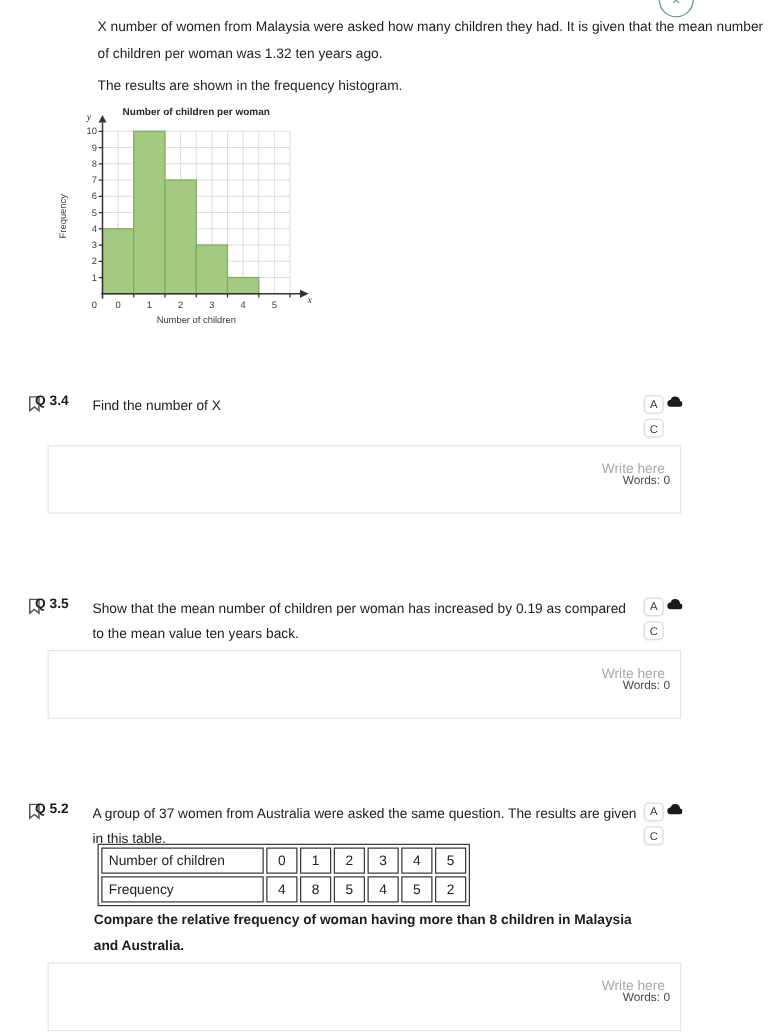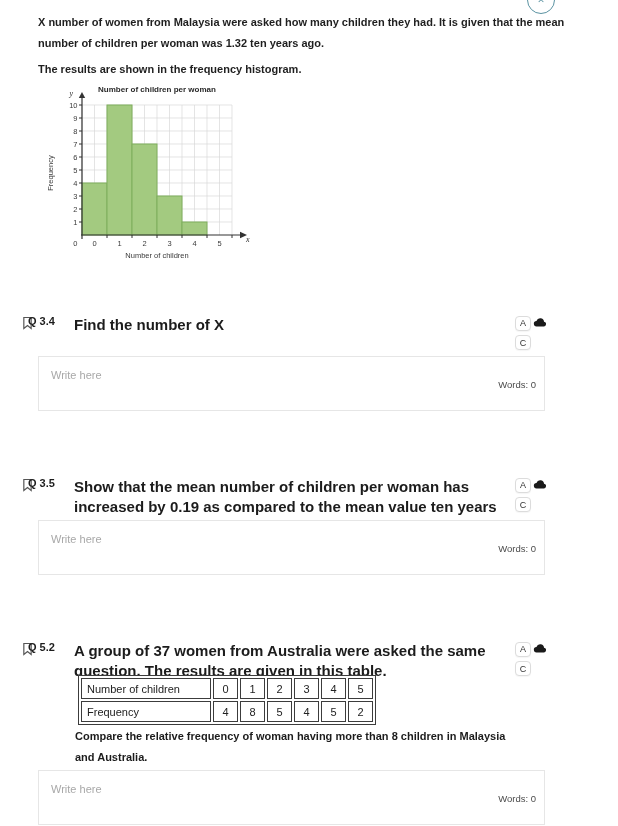--- a/index.html
+++ b/index.html
@@ -1,21 +1,21 @@
 <!DOCTYPE html>
 <html><head>
 <meta charset="utf-8">
 <style>
   html,body{margin:0;padding:0;}
   body{
     width:618px;height:826px;position:relative;overflow:hidden;
     background:#ffffff;color:#1c1c1c;
     font-family:"Liberation Sans", sans-serif;
   }
-  .para{position:absolute;font-size:11px;font-weight:700;line-height:21px;color:#1f1f1f;}
+  .para{position:absolute;font-size:11px;font-weight:400;line-height:21px;color:#1f1f1f;margin-left:40px;}
   #intro-1{left:38px;top:12px;width:540px;}
   #intro-2{left:38px;top:59px;width:540px;}
 
   
   .close-circle{
     position:absolute;left:527px;top:-14px;width:26px;height:26px;
     border:1.5px solid #5b93a2;border-radius:50%;
     display:flex;align-items:center;justify-content:center;
     font-size:9px;color:#5b93a2;background:#fff;
   }
@@ -24,36 +24,36 @@
   #chart-wrap{position:absolute;left:42px;top:85px;width:215px;height:180px;}
   .ctitle{font-size:8px;font-weight:700;fill:#2a2a2a;}
   .clabel{font-size:7.5px;fill:#3a3a3a;}
   .tick{font-size:7.5px;fill:#3a3a3a;}
   .axletter{font-size:8px;font-style:italic;fill:#2a2a2a;font-family:"Liberation Serif",serif;}
 
   
   .qblock{position:absolute;left:0;width:618px;}
   .bookmark{position:absolute;left:22px;top:1px;}
   .qid{position:absolute;left:28px;top:0;font-size:11px;font-weight:700;}
-  .qtext{position:absolute;left:74px;top:0;width:438px;font-size:15px;font-weight:700;line-height:20px;}
+  .qtext{position:absolute;left:74px;top:0;width:438px;font-size:11px;font-weight:400;line-height:20px;}
   .tools{position:absolute;left:515px;top:-1px;width:60px;}
   .tool-row{display:flex;align-items:center;gap:2px;}
   .tool-btn{
     width:16px;height:15px;border:1px solid #dcdcdc;border-radius:4px;background:#fff;
     font-size:9px;color:#333;display:flex;align-items:center;justify-content:center;
     box-shadow:0 1px 1px rgba(0,0,0,.04);cursor:pointer;font-family:inherit;padding:0;
   }
   .tool-btn.c{margin-top:3px;}
 
   
   .ansbox{position:absolute;left:38px;width:505px;height:53px;border:1px solid #e6e6e6;background:#fff;}
   .ansbox textarea{
     position:absolute;left:0;top:0;width:100%;height:100%;box-sizing:border-box;
     border:none;outline:none;resize:none;background:transparent;
-    padding:12px;font-size:11px;color:#333;font-family:inherit;
+    padding:12px;font-size:11px;color:#333;font-family:inherit;text-align:right;
   }
   .ansbox textarea::placeholder{color:#a8a8a8;}
   .words{position:absolute;right:8px;bottom:20px;font-size:9.5px;color:#4a4a4a;}
 
   
   #aus-table{
     position:absolute;left:78px;top:675px;
     border-collapse:separate;border-spacing:2px;
     border:1.4px solid #3c3c3c;background:#fff;
   }

